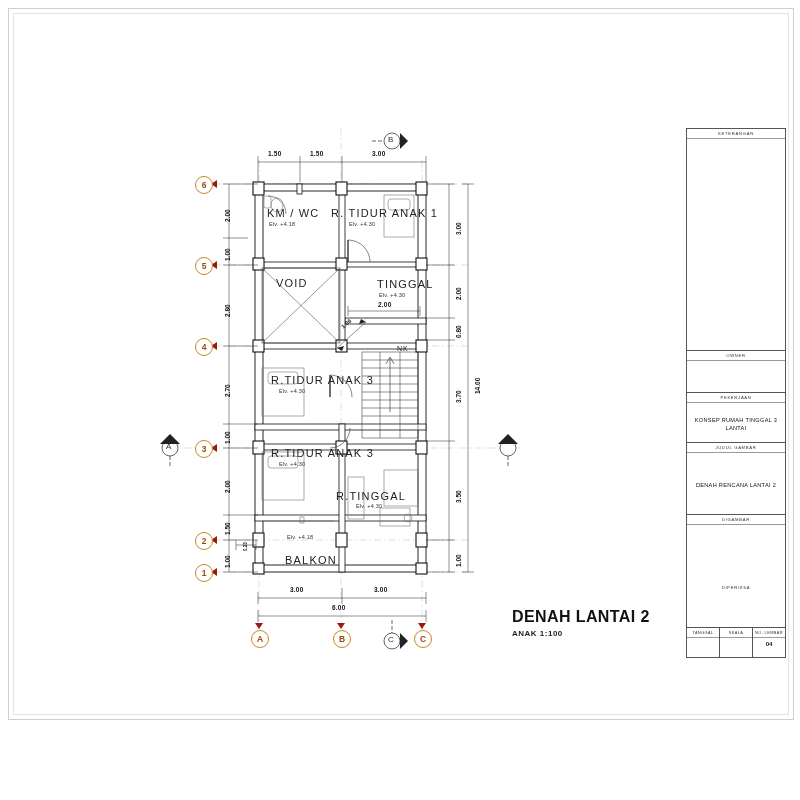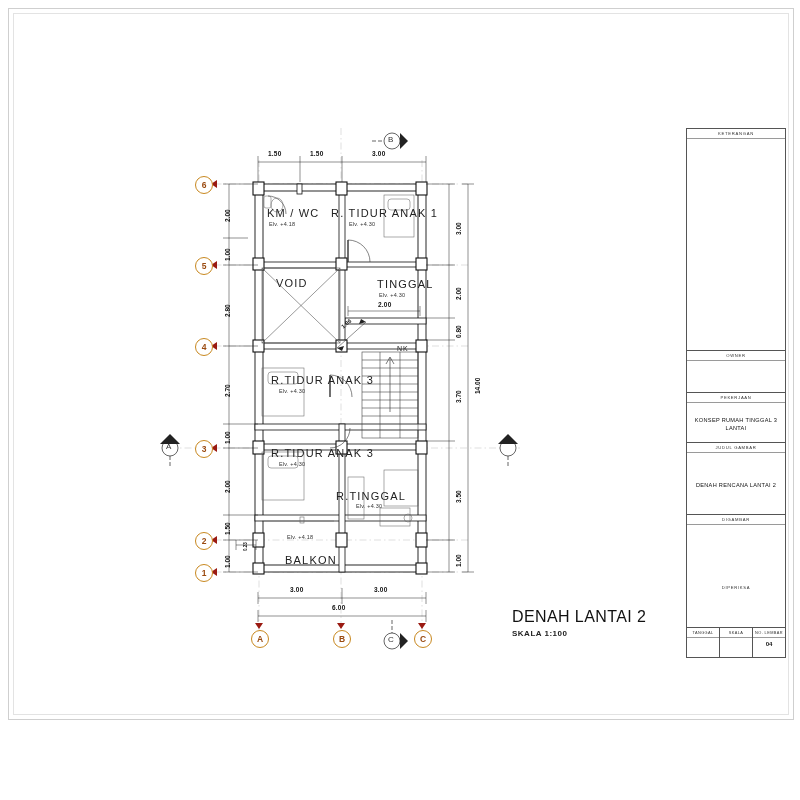--- a/index.html
+++ b/index.html
@@ -24,21 +24,21 @@
         transform-origin:0 0;transform:rotate(-90deg);}
   .nk{font-size:7px;letter-spacing:1px;color:#222;}
 
   .bubble{position:absolute;width:16px;height:16px;border-radius:50%;
           border:1.2px solid #c8881f;background:#fff;
           display:flex;align-items:center;justify-content:center;}
   .bubble span{font-size:8.5px;font-weight:bold;color:#9a4a10;}
 
   
   .caption{position:absolute;}
-  .caption .t1{font-size:16px;font-weight:normal;color:#111;letter-spacing:.4px;}
+  .caption .t1{font-size:16px;font-weight:bold;color:#111;letter-spacing:.4px;}
   .caption .t2{font-size:8px;font-weight:bold;color:#222;
                letter-spacing:.5px;margin-top:3px;}
 
   
   .tb{position:absolute;left:686px;top:128px;width:100px;height:530px;
       border:1px solid #555;background:#fff;box-sizing:border-box;}
   .tb-row{position:relative;box-sizing:border-box;border-bottom:1px solid #555;}
   .tb-hdr{font-size:4.2px;letter-spacing:.7px;color:#333;text-align:center;
           padding:2px 0 2px;border-bottom:1px solid #9a9a9a;
           text-transform:uppercase;}
@@ -353,21 +353,21 @@
   <div class="bubble" style="left:414px;top:630px;">
     <span>C</span>
     </div>
 
   <div class="tx" style="left:166px;top:442px;font-size:8px;color:#333;">A</div>
   <div class="tx" style="left:388px;top:135px;font-size:8px;color:#333;">B</div>
   <div class="tx" style="left:388px;top:635px;font-size:8px;color:#333;">C</div>
 
   <div class="caption" style="left:512px;top:608px;">
     <div class="t1">DENAH LANTAI 2</div>
-    <div class="t2">SKALA 1:100</div>
+    <div class="t2">ANAK 1:100</div>
   </div>
 
   <div class="tb">
 
     <div class="tb-row" style="height:222px;">
       <div class="tb-hdr">KETERANGAN</div>
       <div class="tb-body" style="height:200px;">
         <span></span>
       </div>
     </div>

